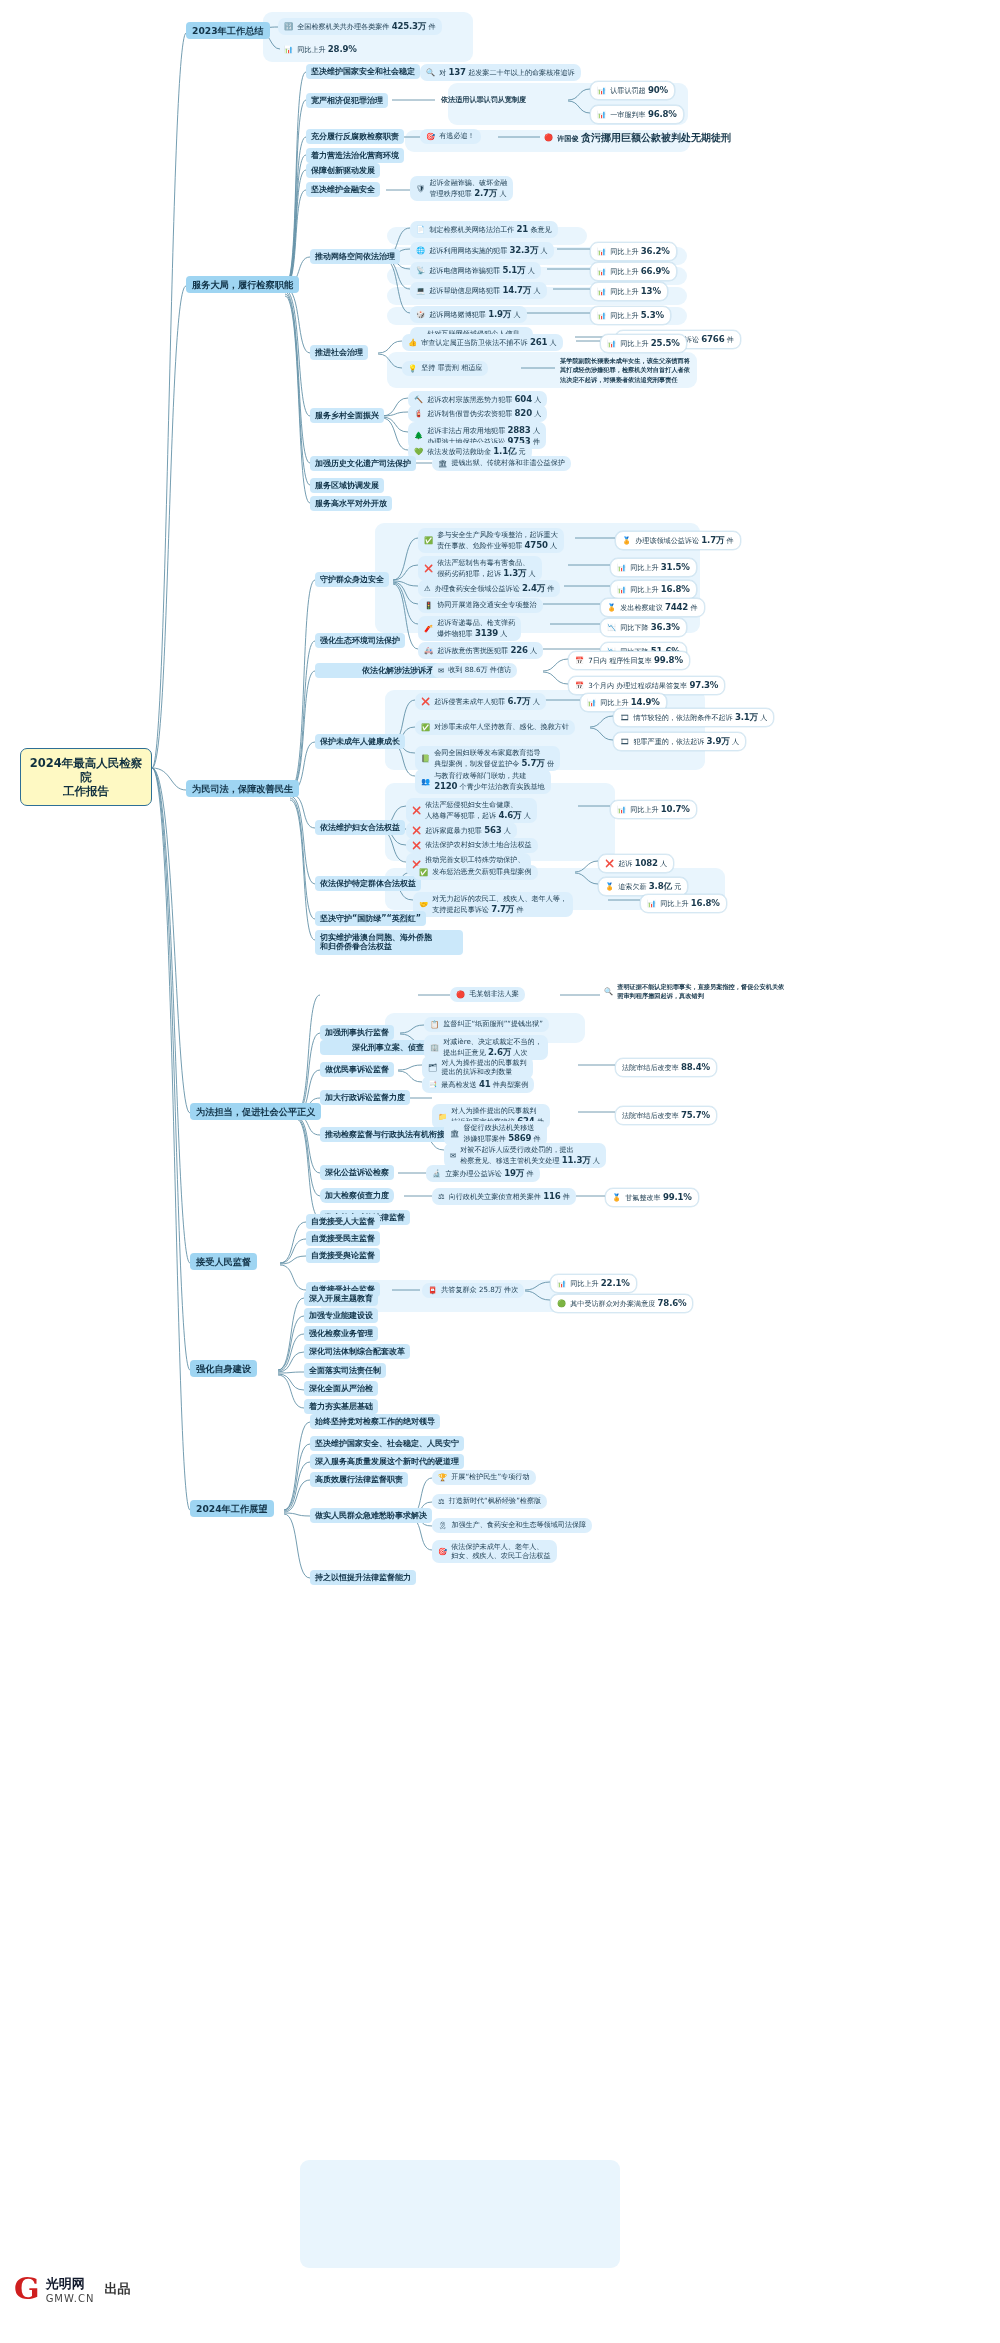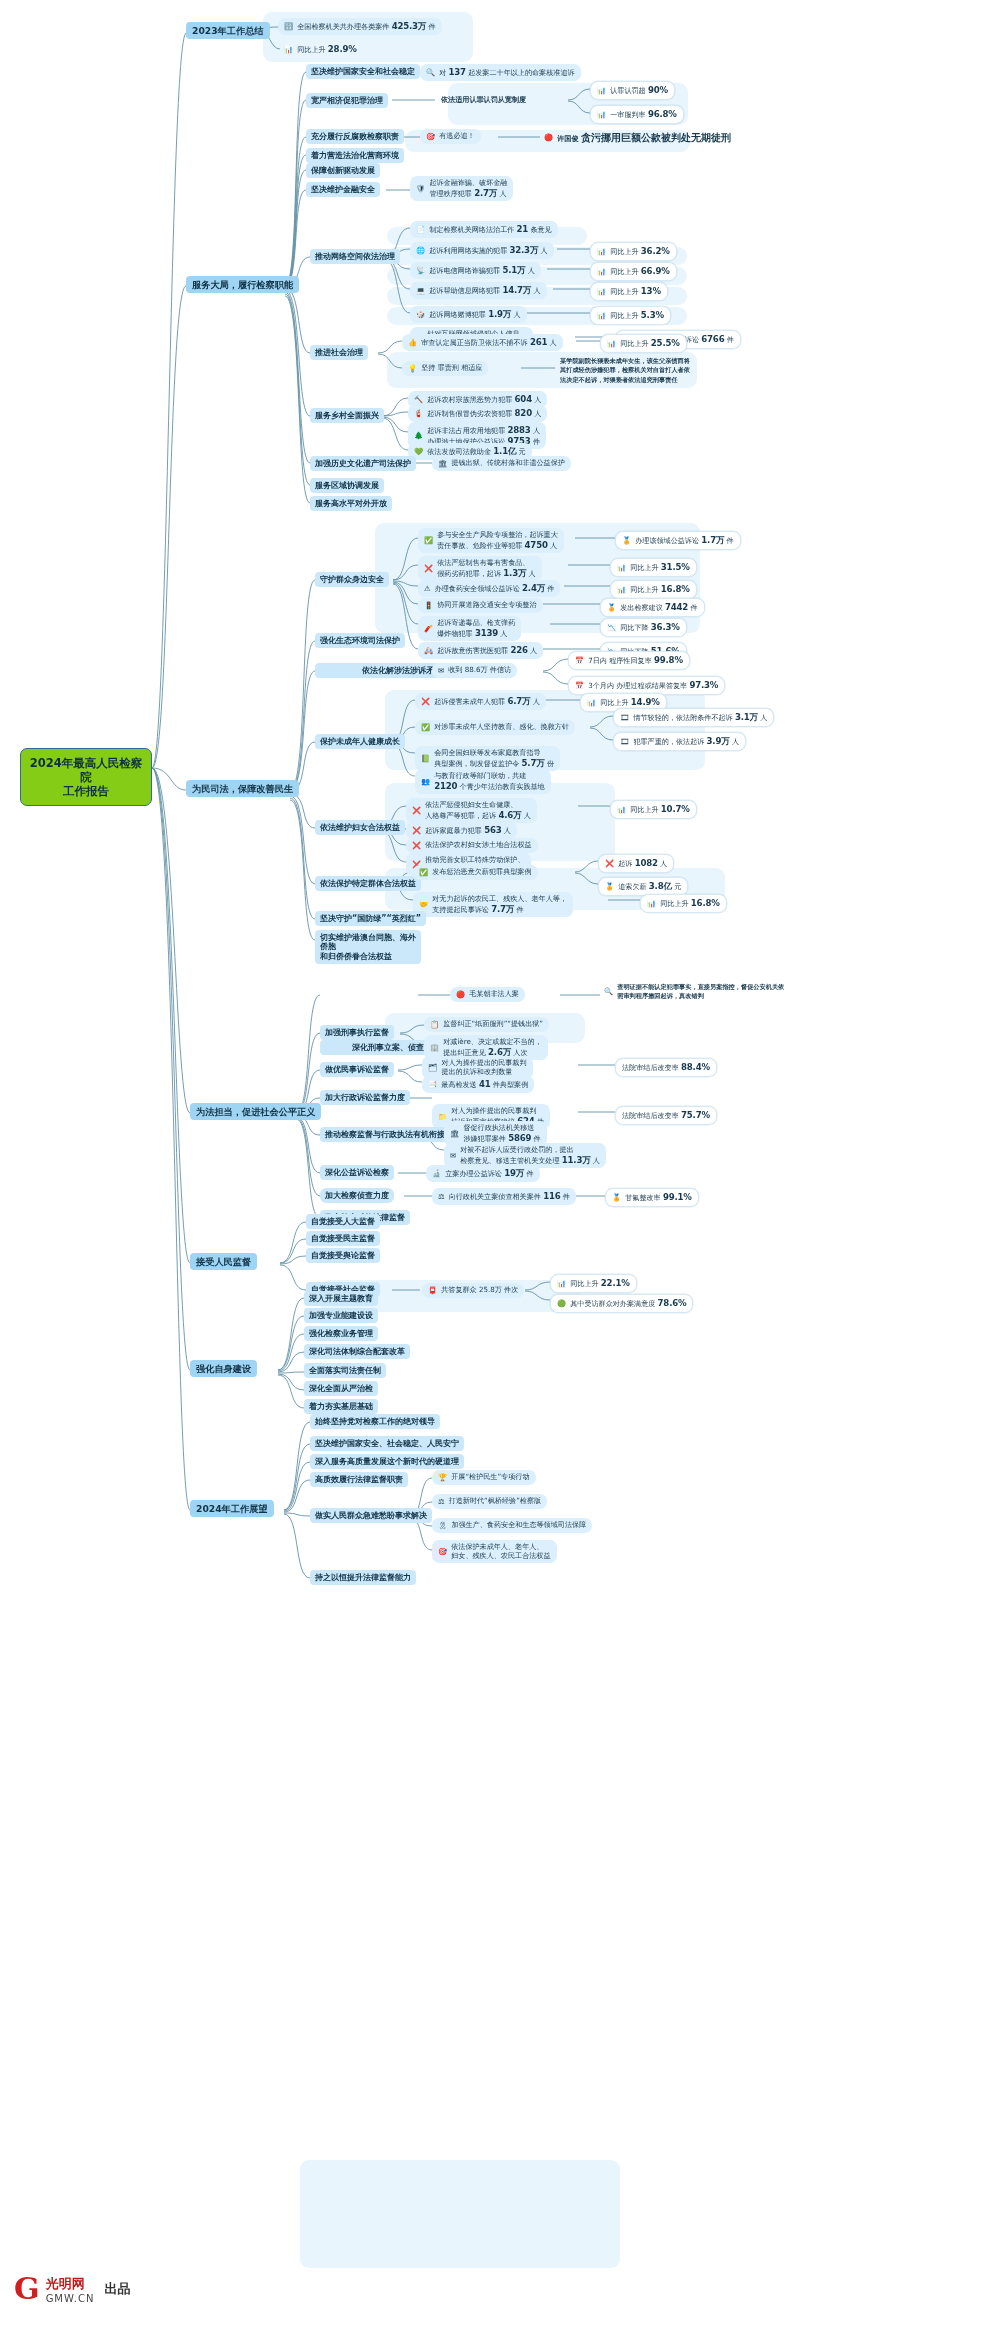--- a/index.html
+++ b/index.html
@@ -15,21 +15,21 @@
   .node {
     position:absolute;
     display:flex; align-items:center; gap:4px;
     border-radius:5px;
     line-height:1.22;
     white-space:pre-line;
     padding:2px 5px;
   }
   
   .root {
-    background:#84cc16;
+    background:#fef9c3;
     border:1.6px solid #2e6f96;
     border-radius:7px;
     color:#10303f;
     font-size:11.5px;
     font-weight:bold;
     text-align:center;
     justify-content:center;
     padding:7px 8px;
   }
   
@@ -77,21 +77,21 @@
   }
   .ico { font-size:7.4px; line-height:1; flex:none; }
   .big { font-size:8.6px; font-weight:bold; letter-spacing:-.2px; }
   .logo {
     position:absolute; left:14px; top:2255px;
     width:210px; height:62px;
     display:flex; align-items:center; gap:6px;
   }
   .logo .gm { color:#cf1f1f; font-size:30px; font-weight:bold; font-family:"DejaVu Serif",serif; line-height:1; }
   .logo .sub { display:flex; flex-direction:column; }
-  .logo .cn { color:#b91c1c; font-size:13px; font-weight:bold; }
+  .logo .cn { color:#0f172a; font-size:13px; font-weight:bold; }
   .logo .dm { color:#444; font-size:10px; letter-spacing:1px; }
   .logo .pr { color:#333; font-size:13px; margin-left:4px; font-weight:bold; }
 </style>
 </head>
 <body>
 
 <div id="map">
 
   <div class="grp" style="left:263px;top:12px;width:210px;height:50px;"></div>
   <div class="grp" style="left:448px;top:83px;width:240px;height:42px;"></div>
@@ -551,21 +551,21 @@
     <span class="ico">🤝</span>
     <span><span>对无力起诉的农民工、残疾人、老年人等，
 支持提起民事诉讼 </span><b class="big">7.7万</b><span> 件</span></span>
   </div>
   <div class="node lv4" style="left:640px;top:894px;">
     <span class="ico">📊</span>
     <span><span>同比上升 </span><b class="big">16.8%</b></span>
   </div>
 
   <div class="node lv2" style="left:315px;top:911px;">坚决守护“国防绿”“英烈红”</div>
-  <div class="node lv2" style="left:315px;top:930px;width:106px;">切实维护港澳台同胞、海外侨胞
+  <div class="node lv2" style="left:315px;top:930px;width:148px;">切实维护港澳台同胞、海外侨胞
 和归侨侨眷合法权益</div>
 
   <div class="node lv1" style="left:190px;top:1103px;">为法担当，促进社会公平正义</div>
 
   <div class="node lv2" style="left:320px;top:1040px;padding-left:32px;">深化刑事立案、侦查和审判监督</div>
   <div class="node lv3" style="left:450px;top:987px;">
     <span class="ico">🔴</span>
     <span>毛某朝非法人案</span>
   </div>
   <div class="node plain" style="left:600px;top:981px;width:190px;font-size:6.2px;line-height:1.45;font-weight:bold;">

